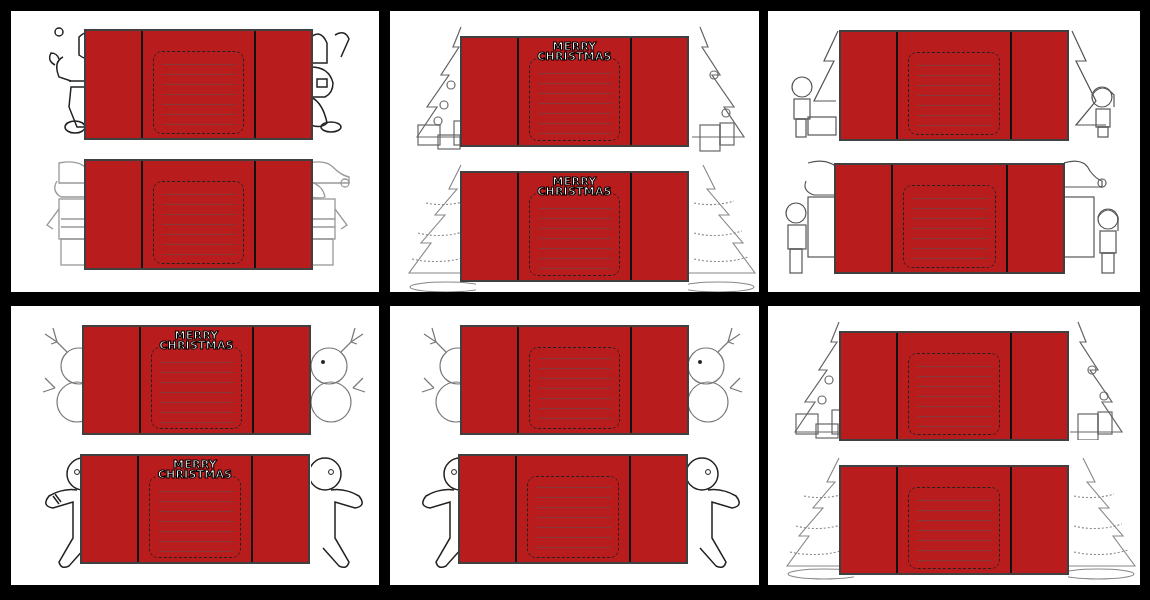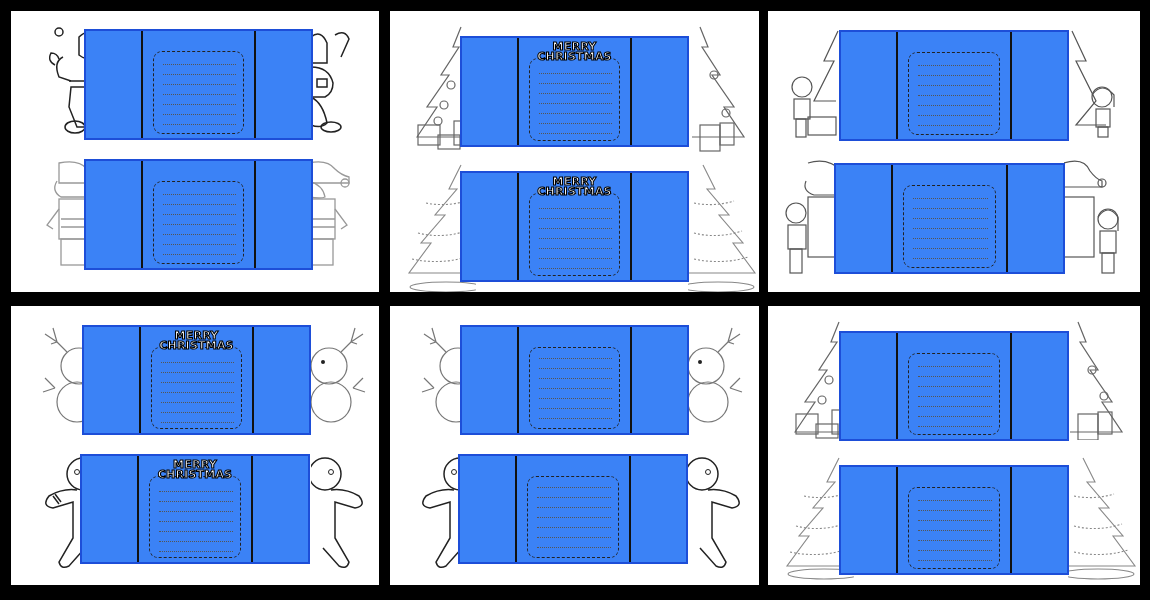--- a/index.html
+++ b/index.html
@@ -1,18 +1,18 @@
 <!DOCTYPE html>
 <html><head>
 <meta charset="utf-8">
 <style>
   html,body{margin:0;padding:0;}
   body{width:1150px;height:600px;background:#000;position:relative;overflow:hidden;font-family:"DejaVu Sans",sans-serif;}
   .page{position:absolute;background:#fff;overflow:hidden;}
-  .card{position:absolute;border:2px solid #1d4ed8;background:#3b82f6;box-sizing:border-box;display:flex;}
+  .card{position:absolute;border:2px solid #404040;background:#b91c1c;box-sizing:border-box;display:flex;}
   .flap{height:100%;box-sizing:border-box;}
   .flap.left{border-right:2px solid #111;}
   .flap.right{border-left:2px solid #111;}
   .center{flex:1;position:relative;}
   .dash{position:absolute;border:1.5px dashed #222;border-radius:9px;box-sizing:border-box;}
   .line{position:absolute;left:10%;right:8%;border-top:1.5px dotted #555;}
   .mc{position:absolute;left:0;right:0;text-align:center;font-family:"DejaVu Sans",sans-serif;font-weight:bold;color:#fff;
       -webkit-text-stroke:1.1px #000;text-stroke:1.1px #000;letter-spacing:0.2px;line-height:10px;background:transparent;z-index:2;}
   .mc span{display:block;}
   .mc .m1{font-size:11px;}

